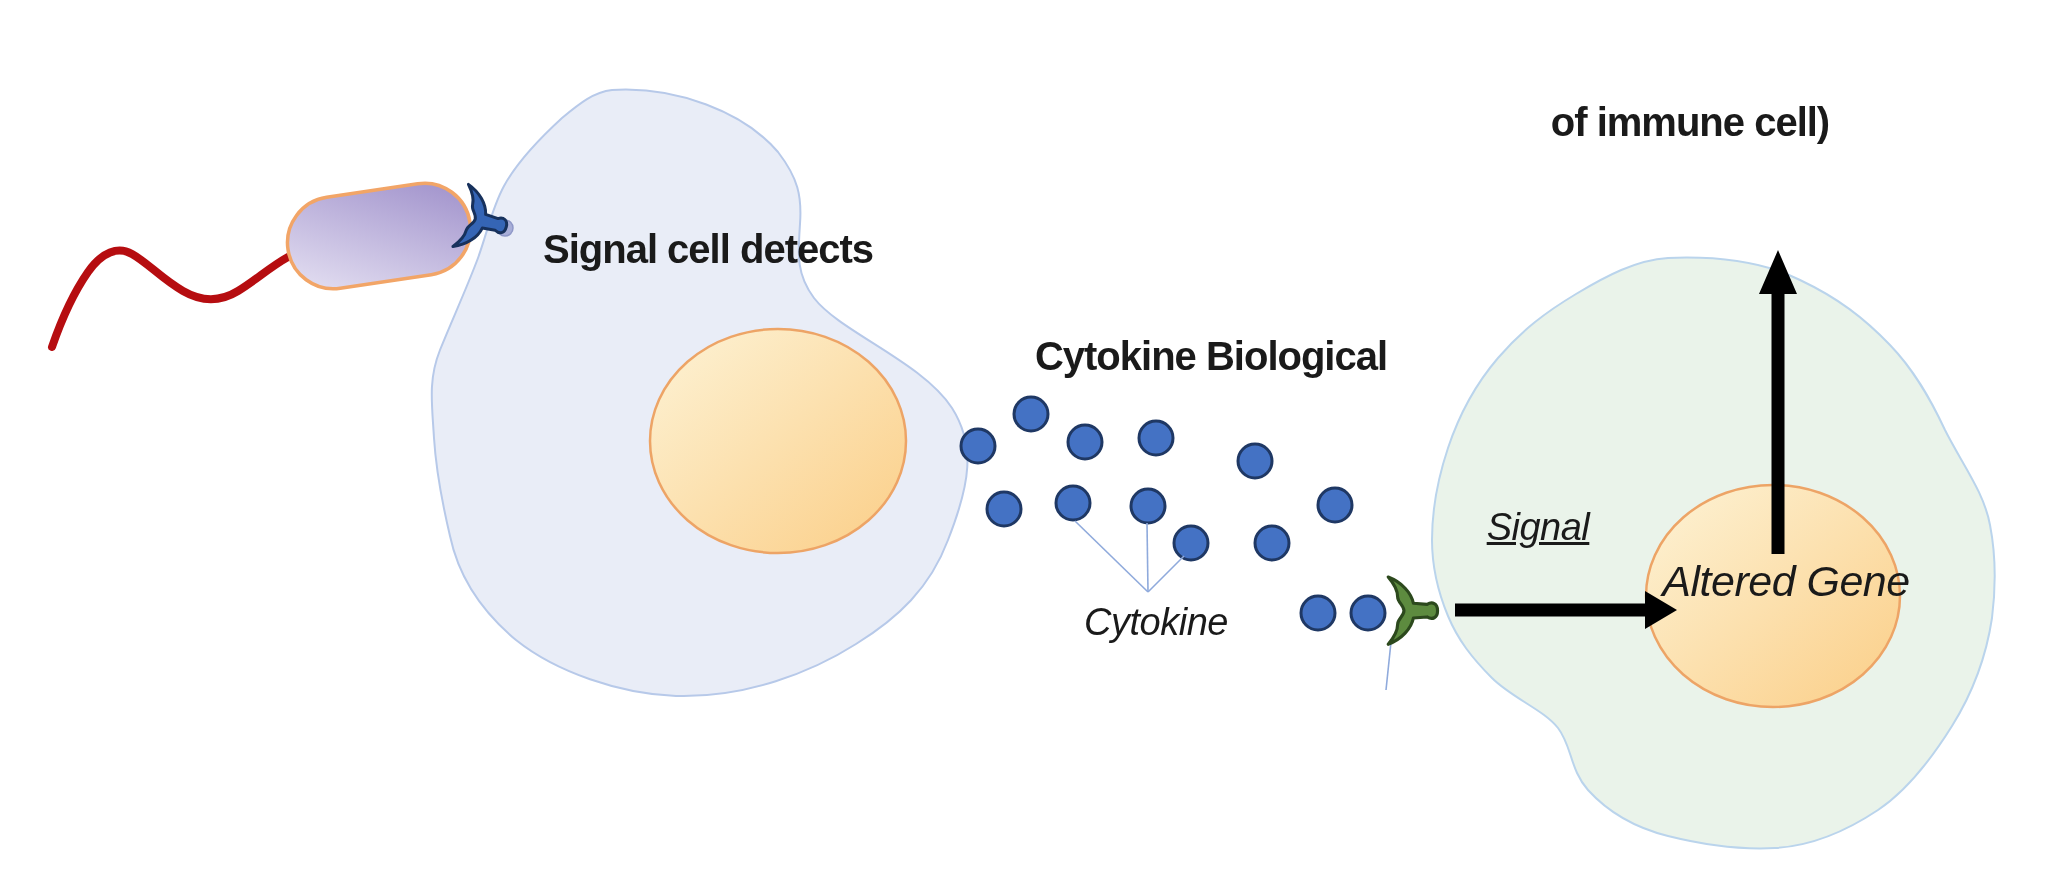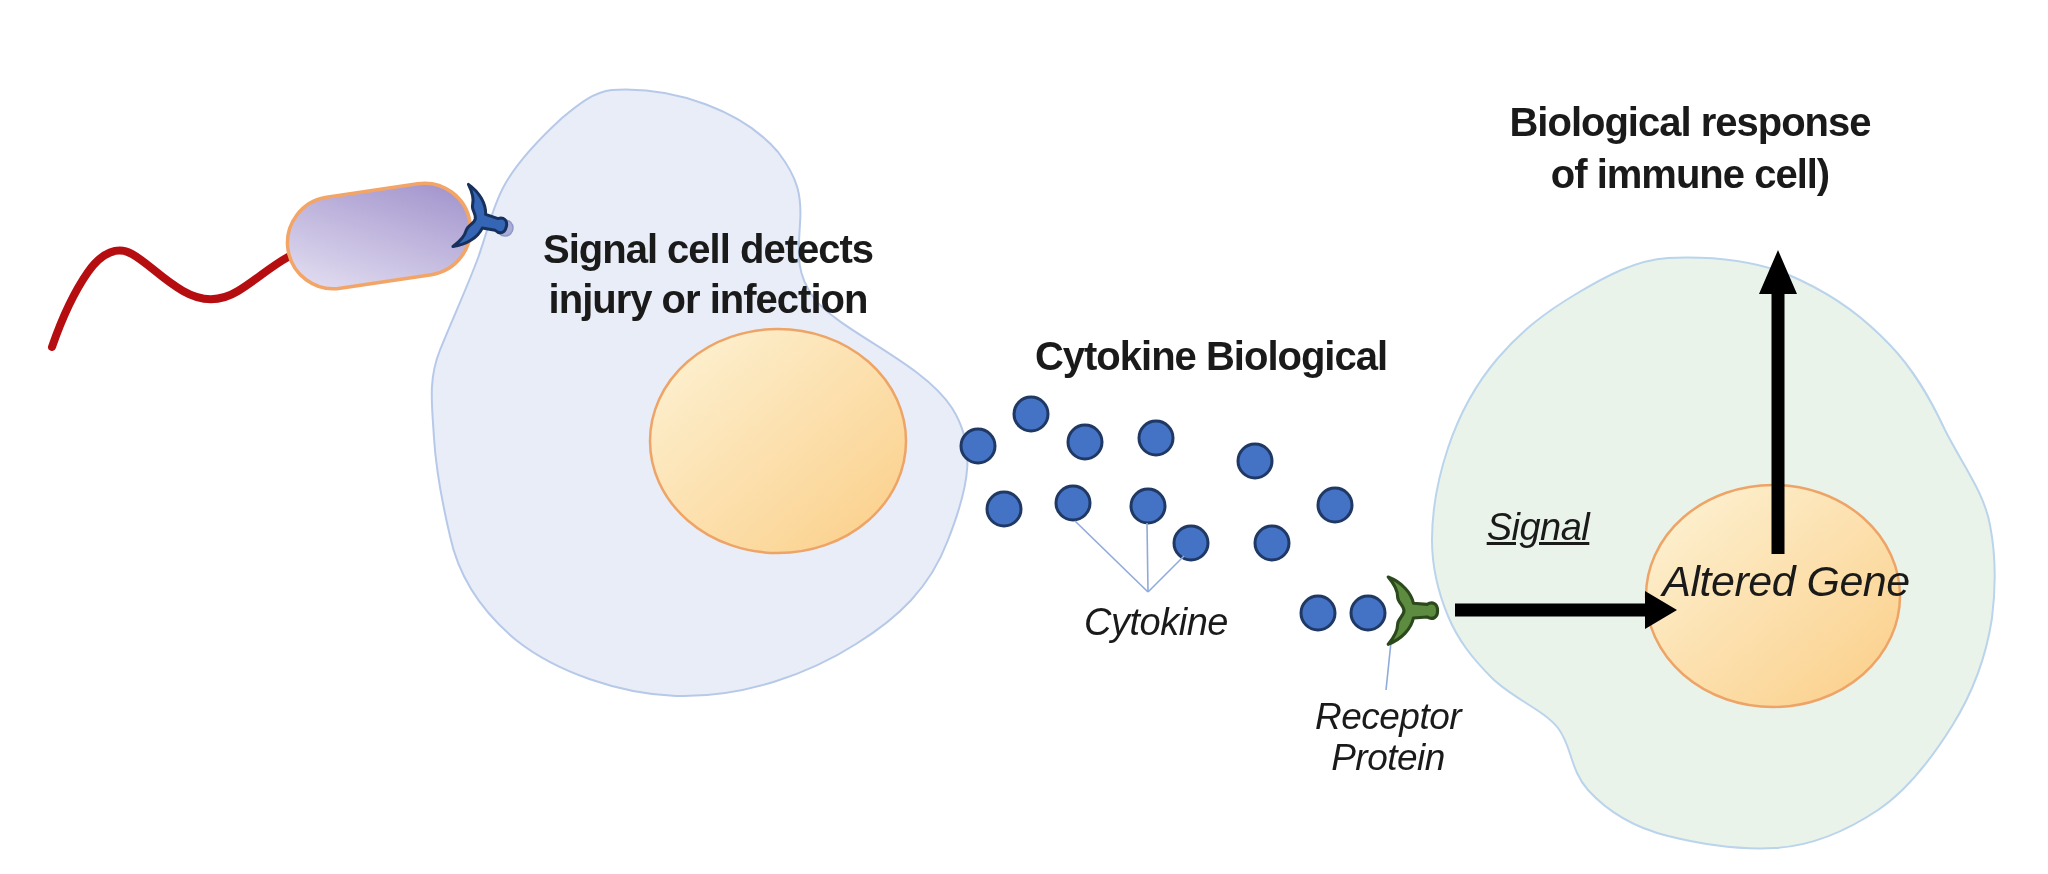--- a/index.html
+++ b/index.html
@@ -102,36 +102,30 @@
     <path class="leader-line" d="M1391,642 L1386,690"></path>
     <use href="#clawShape" class="green-receptor" transform="translate(1384,576) scale(1.05)"></use>
 
     <path class="black-arrow" d="M1455,603.5 L1645,603.5 L1645,591 L1677,610 L1645,629 L1645,616.5 L1455,616.5 Z"></path>
 
     <path class="black-arrow" d="M1771.5,554 L1771.5,294 L1759,294 L1778,250 L1797,294 L1784.5,294 L1784.5,554 Z"></path>
   </svg>
 
   <div class="lbl lbl-bold" id="immune-cell-label">
     <div>Signal cell detects</div>
-    <div>injury or infection</div>
   </div>
 
   <div class="lbl lbl-bold" id="cytokine-secretion-title">Cytokine Biological</div>
 
   <div class="lbl lbl-italic" id="cytokine-label">Cytokine</div>
 
-  <div class="lbl lbl-italic" id="receptor-protein-label">
-    <div>Receptor</div>
-    <div>Protein</div>
-  </div>
 
   <div class="lbl lbl-italic" id="signal-label">Signal</div>
 
   <div class="lbl lbl-italic" id="altered-gene-label">
     <div>Altered Gene</div>
   </div>
 
   <div class="lbl lbl-bold" id="biological-response-label">
-    <div>Biological response</div>
     <div>of immune cell)</div>
   </div>
 
 </div>
 
 </body></html>

